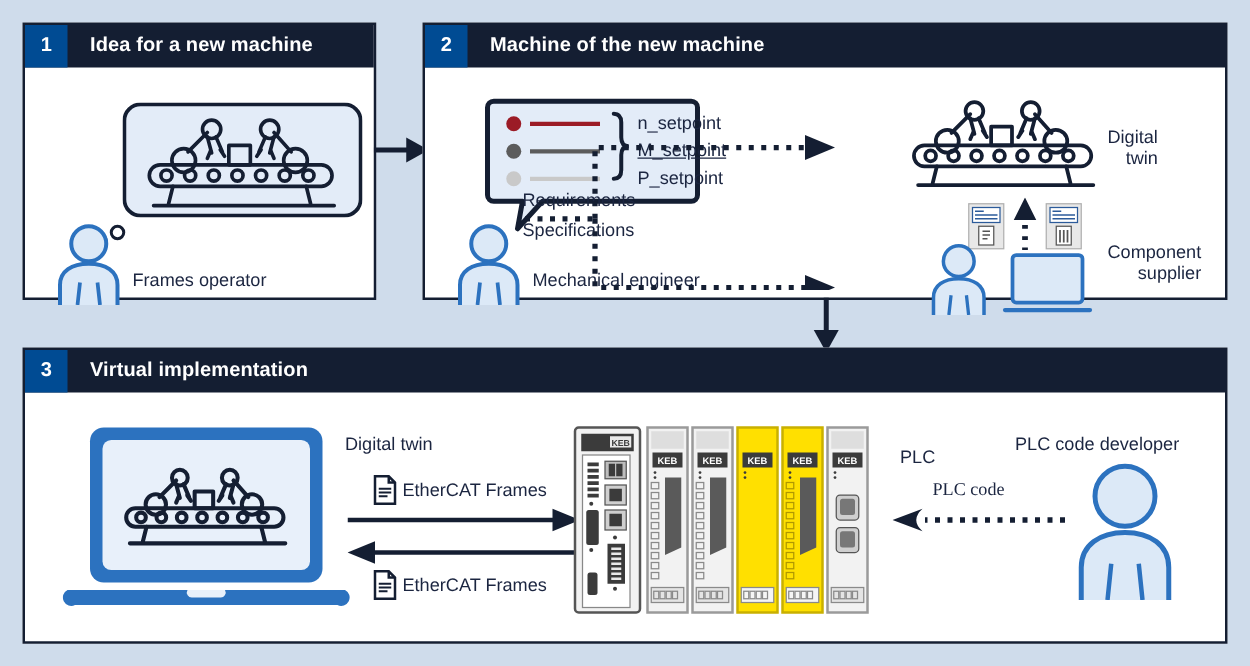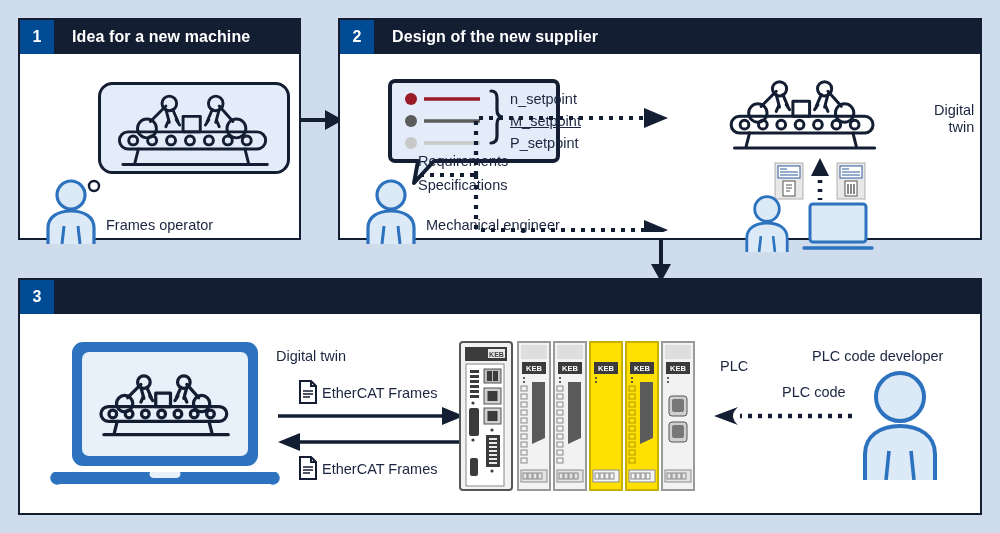--- a/index.html
+++ b/index.html
@@ -122,21 +122,21 @@
   </div>
 
   <svg class="conn" style="left:299px; top:108px;" width="44" height="24" viewBox="0 0 44 24">
     <path d="M0 12 H30" stroke="#141e32" stroke-width="4"></path>
     <path d="M26 2 L44 12 L26 22 Z" fill="#141e32"></path>
   </svg>
 
   <div class="panel" id="panel2">
     <div class="panel-head">
       <div class="panel-num">2</div>
-      <div class="panel-title">Design of the new supplier</div>
+      <div class="panel-title">Machine of the new machine</div>
     </div>
     <div class="panel-body">
 
       <svg class="icon" style="left:48px; top:24px;" width="172" height="108" viewBox="0 0 172 108">
         <path d="M7 3 H165 A5 5 0 0 1 170 8 V78 A5 5 0 0 1 165 83 H46 L26 105 L30 83 H7 A5 5 0 0 1 2 78 V8 A5 5 0 0 1 7 3 Z" fill="#e3ecf8" stroke="#141e32" stroke-width="4" stroke-linejoin="round"></path>
 
         <circle cx="23" cy="21" r="6" fill="#9b1b26"></circle>
         <path d="M36 21 H92" stroke="#9b1b26" stroke-width="3.4"></path>
 
         <circle cx="23" cy="43" r="6" fill="#5c5c5c"></circle>
@@ -188,21 +188,21 @@
           <circle cx="62" cy="11" r="8.5"></circle>
           <path d="M66 18 L72 32 M58 18 L62 33"></path>
           <path d="M70 30 L74 36 M61 31 L58 38"></path>
           <circle cx="140" cy="40" r="11"></circle>
           <path d="M136 32 L120 14"></path>
           <circle cx="116" cy="11" r="8.5"></circle>
           <path d="M112 18 L106 32 M120 18 L116 33"></path>
           <path d="M108 30 L104 36 M117 31 L120 38"></path>
         </g>
       </svg>
-      <div class="lbl" style="left:546px; top:48px;margin-left:48px;">Digital
+      <div class="lbl" style="left:546px; top:48px;">Digital
 twin</div>
 
       <svg class="icon" style="left:434px; top:108px;" width="30" height="38" viewBox="0 0 30 38">
         <rect x="1" y="1" width="28" height="36" fill="#e8e8e8" stroke="#b0b0b0"></rect>
         <rect x="4" y="4" width="22" height="12" fill="#ffffff" stroke="#2c5b9a" stroke-width="1"></rect>
         <path d="M6 7 H13 M6 10 H24 M6 13 H24" stroke="#2c5b9a" stroke-width="1.2"></path>
         <rect x="9" y="19" width="12" height="15" fill="#ffffff" stroke="#555"></rect>
         <path d="M12 23 H18 M12 26 H18 M12 29 H16" stroke="#555" stroke-width="1.2"></path>
       </svg>
       <svg class="icon" style="left:470px; top:104px;" width="20" height="44" viewBox="0 0 20 44">
@@ -220,31 +220,34 @@
       <svg class="icon" style="left:398px; top:140px;" width="58" height="58" viewBox="0 0 58 66">
         <circle cx="29" cy="17" r="14" fill="#dce9f7" stroke="#2c72bf" stroke-width="3.2"></circle>
         <path d="M6 66 V50 C6 39 15.5 33 29 33 C42.5 33 52 39 52 50 V66" fill="#dce9f7" stroke="#2c72bf" stroke-width="3.2" stroke-linejoin="round"></path>
         <path d="M20 66 L22 48 M38 66 L36 48" fill="none" stroke="#2c72bf" stroke-width="3"></path>
       </svg>
 
       <svg class="icon" style="left:462px; top:148px;" width="72" height="52" viewBox="0 0 72 52">
         <rect x="8" y="2" width="56" height="38" rx="3" fill="#dce9f7" stroke="#2c72bf" stroke-width="3"></rect>
         <path d="M2 46 H70" stroke="#2c72bf" stroke-width="3.4" stroke-linecap="round"></path>
       </svg>
+      <div class="lbl" style="left:546px; top:140px;">Component
+supplier</div>
     </div>
   </div>
 
   <svg class="conn" style="left:648px; top:238px;" width="26" height="44" viewBox="0 0 26 44">
     <path d="M13 0 V28" stroke="#141e32" stroke-width="4"></path>
     <path d="M3 26 L13 44 L23 26 Z" fill="#141e32"></path>
   </svg>
 
   <div class="panel" id="panel3">
     <div class="panel-head">
       <div class="panel-num">3</div>
+      <div class="panel-title">Virtual implementation</div>
     </div>
     <div class="panel-body">
 
       <svg class="icon" style="left:30px; top:26px;" width="230" height="148" viewBox="0 0 230 148">
         <rect x="22" y="2" width="186" height="124" rx="11" fill="#2c72bf"></rect>
         <rect x="32" y="12" width="166" height="104" rx="7" fill="#e8f0fa"></rect>
         <g transform="translate(48,34) scale(0.74)" fill="none" stroke="#141e32" stroke-width="4.4" stroke-linecap="round" stroke-linejoin="round">
           <rect x="4" y="44" width="170" height="20" rx="10"></rect>
           <circle cx="20" cy="54" r="5.2"></circle>
             <circle cx="42" cy="54" r="5.2"></circle>
@@ -461,21 +464,21 @@
           <g fill="none" stroke="#8a8a8a" stroke-width="1">
             <rect x="209" y="133" width="4" height="6"></rect>
               <rect x="214" y="133" width="4" height="6"></rect>
             <rect x="219" y="133" width="4" height="6"></rect>
               <rect x="224" y="133" width="4" height="6"></rect>
           </g>
         </g>
       </svg>
       <div class="lbl" style="left:700px; top:44px;">PLC</div>
 
-      <div class="lbl" style="left:762px; top:70px;">PLC code</div>
+      <div class="lbl" style="left:726px; top:70px;font-family:Liberation Serif, serif;">PLC code</div>
       <svg class="icon" style="left:694px; top:92px;" width="138" height="20" viewBox="0 0 138 20">
         <path d="M138 10 H26" stroke="#141e32" stroke-width="4.4" stroke-dasharray="4 6"></path>
         <path d="M24 1 L0 10 L24 19 Q14 10 24 1 Z" fill="#141e32"></path>
       </svg>
 
       <svg class="icon" style="left:838px; top:56px;" width="84" height="110" viewBox="0 0 84 110">
         <circle cx="42" cy="27" r="24" fill="#dce9f7" stroke="#2c72bf" stroke-width="4"></circle>
         <path d="M7 110 V84 C7 66 22 56 42 56 C62 56 77 66 77 84 V110" fill="#dce9f7" stroke="#2c72bf" stroke-width="4" stroke-linejoin="round"></path>
         <path d="M28 110 L31 81 M56 110 L53 81" fill="none" stroke="#2c72bf" stroke-width="3.6"></path>
       </svg>

